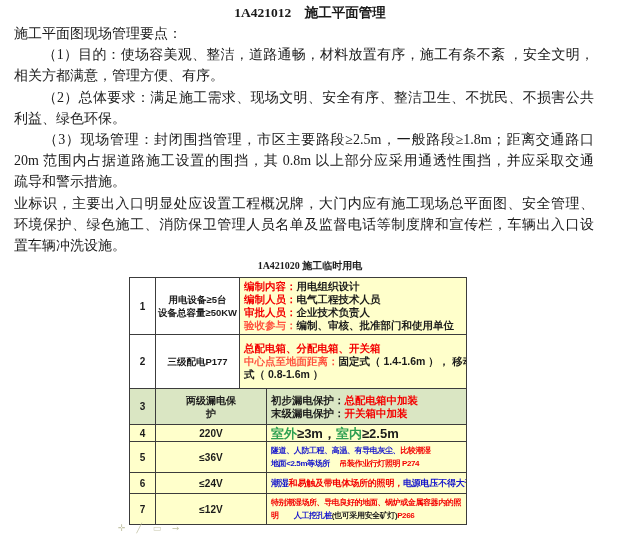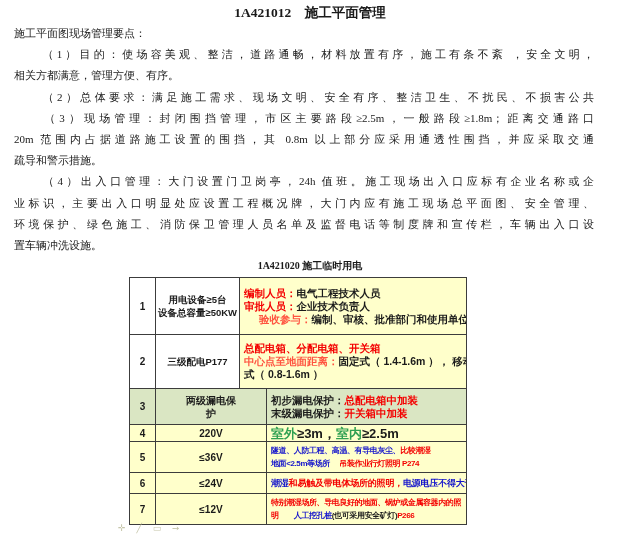--- a/index.html
+++ b/index.html
@@ -1,21 +1,21 @@
 <!DOCTYPE html>
 <html style="--text: #1a1a1a; --yellow: #ffffcb; --greenbg: #dae6c3; --border: #3c3c3c;"><head>
 <meta charset="utf-8">
 <style>
   html,body{margin:0;padding:0;}
   body{
     width:620px;height:539px;background:#ffffff;position:relative;overflow:hidden;
     font-family:"Liberation Serif","DejaVu Serif",serif;color:#1a1a1a;
   }
   .title1{font-size:13.5px;line-height:16px;font-weight:700;text-align:center;padding-top:5px;}
-  #body-lines{margin:2px 26px 0 14px;font-size:11px;line-height:21.2px;}
+  #body-lines{margin:2px 26px 0 14px;font-size:14px;line-height:21.2px;}
   .bline{white-space:pre-wrap;}
   .bline.fill{text-align:justify;text-align-last:justify;}
   .title2{font-size:10px;line-height:16px;font-weight:700;text-align:center;margin-top:2px;}
 
   
   .etable{
     width:336px;margin:3px 0 0 129px;border:1px solid var(--border);
     font-family:"Liberation Sans","DejaVu Sans",sans-serif;font-weight:700;
     font-size:10.5px;line-height:13px;color:var(--text);
   }
@@ -46,42 +46,43 @@
 </head>
 <body>
 
 <div class="title1">1A421012　施工平面管理</div>
 
 <div id="body-lines">
     <div class="bline">施工平面图现场管理要点：</div>
     <div class="bline fill">　　（1）目的：使场容美观、整洁，道路通畅，材料放置有序，施工有条不紊 ，安全文明，</div>
     <div class="bline">相关方都满意，管理方便、有序。</div>
     <div class="bline fill">　　（2）总体要求：满足施工需求、现场文明、安全有序、整洁卫生、不扰民、不损害公共</div>
+    <div class="bline">利益、绿色环保。</div>
     <div class="bline fill">　　（3）现场管理：封闭围挡管理，市区主要路段≥2.5m，一般路段≥1.8m；距离交通路口</div>
     <div class="bline fill">20m 范围内占据道路施工设置的围挡，其 0.8m 以上部分应采用通透性围挡，并应采取交通</div>
     <div class="bline">疏导和警示措施。</div>
-    <div class="bline fill">　　（4）出入口管理：大门设置门卫岗亭，24h 值班。施工现场出入口应标有企业名称或企</div>
     <div class="bline fill">业标识，主要出入口明显处应设置工程概况牌，大门内应有施工现场总平面图、安全管理、</div>
     <div class="bline fill">环境保护、绿色施工、消防保卫管理人员名单及监督电话等制度牌和宣传栏，车辆出入口设</div>
     <div class="bline">置车辆冲洗设施。</div>
   </div>
 
 <div class="title2">1A421020 施工临时用电</div>
 
 <div class="etable" id="elec-table">
     <div class="trow row1">
       <div class="cell cell-num">1</div>
       <div class="cell cell-label">
         <div>用电设备≥5台</div>
         <div>设备总容量≥50KW</div>
       </div>
       <div class="cell cell-content">
+        <div class="cline"><span style="color: rgb(244, 0, 0);">编制内容：</span><span style="color: rgb(26, 26, 26);">用电组织设计</span></div>
         <div class="cline"><span style="color: rgb(244, 0, 0);">编制人员：</span><span style="color: rgb(26, 26, 26);">电气工程技术人员</span></div>
         <div class="cline"><span style="color: rgb(244, 0, 0);">审批人员：</span><span style="color: rgb(26, 26, 26);">企业技术负责人</span></div>
-        <div class="cline"><span style="color: rgb(255, 84, 64); margin-left: 15px;">验收参与：</span><span style="color: rgb(26, 26, 26); text-align: center;">编制、审核、批准部门和使用单位</span></div>
+        <div class="cline"><span style="color: rgb(255, 84, 64);">验收参与：</span><span style="color: rgb(26, 26, 26); text-align: center;">编制、审核、批准部门和使用单位</span></div>
       </div>
     </div>
     <div class="trow row2">
       <div class="cell cell-num">2</div>
       <div class="cell cell-label">
         <div>三级配电P177</div>
       </div>
       <div class="cell cell-content">
         <div class="cline"><span style="color: rgb(244, 0, 0);">总配电箱、分配电箱、开关箱</span></div>
         <div class="cline"><span style="color: rgb(255, 84, 64);">中心点至地面距离：</span><span style="color: rgb(26, 26, 26);">固定式（ 1.4-1.6m ）， 移动</span></div>

